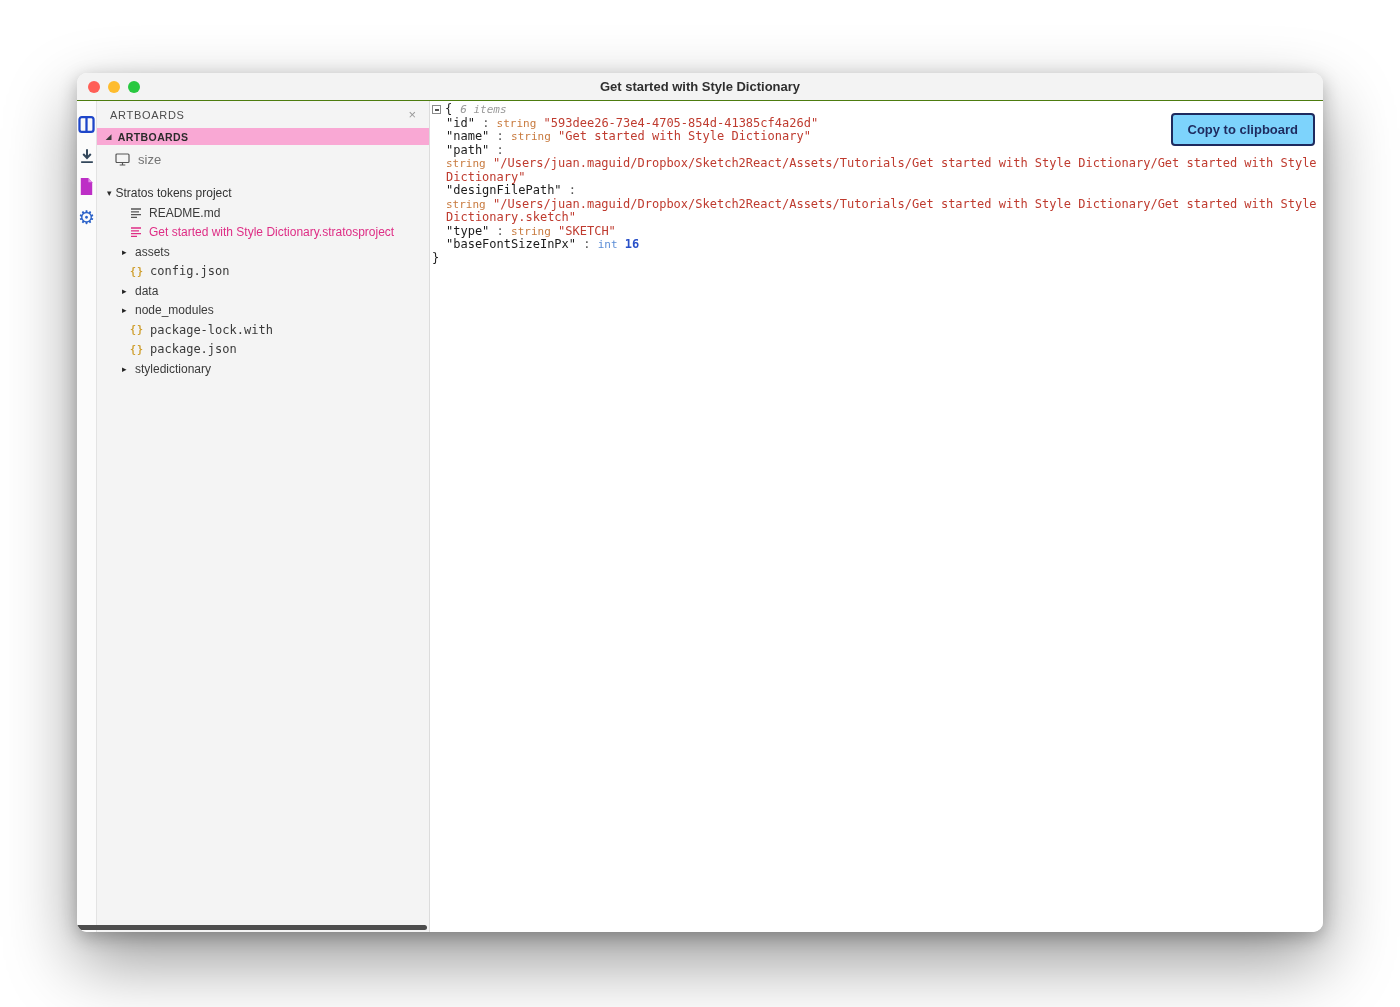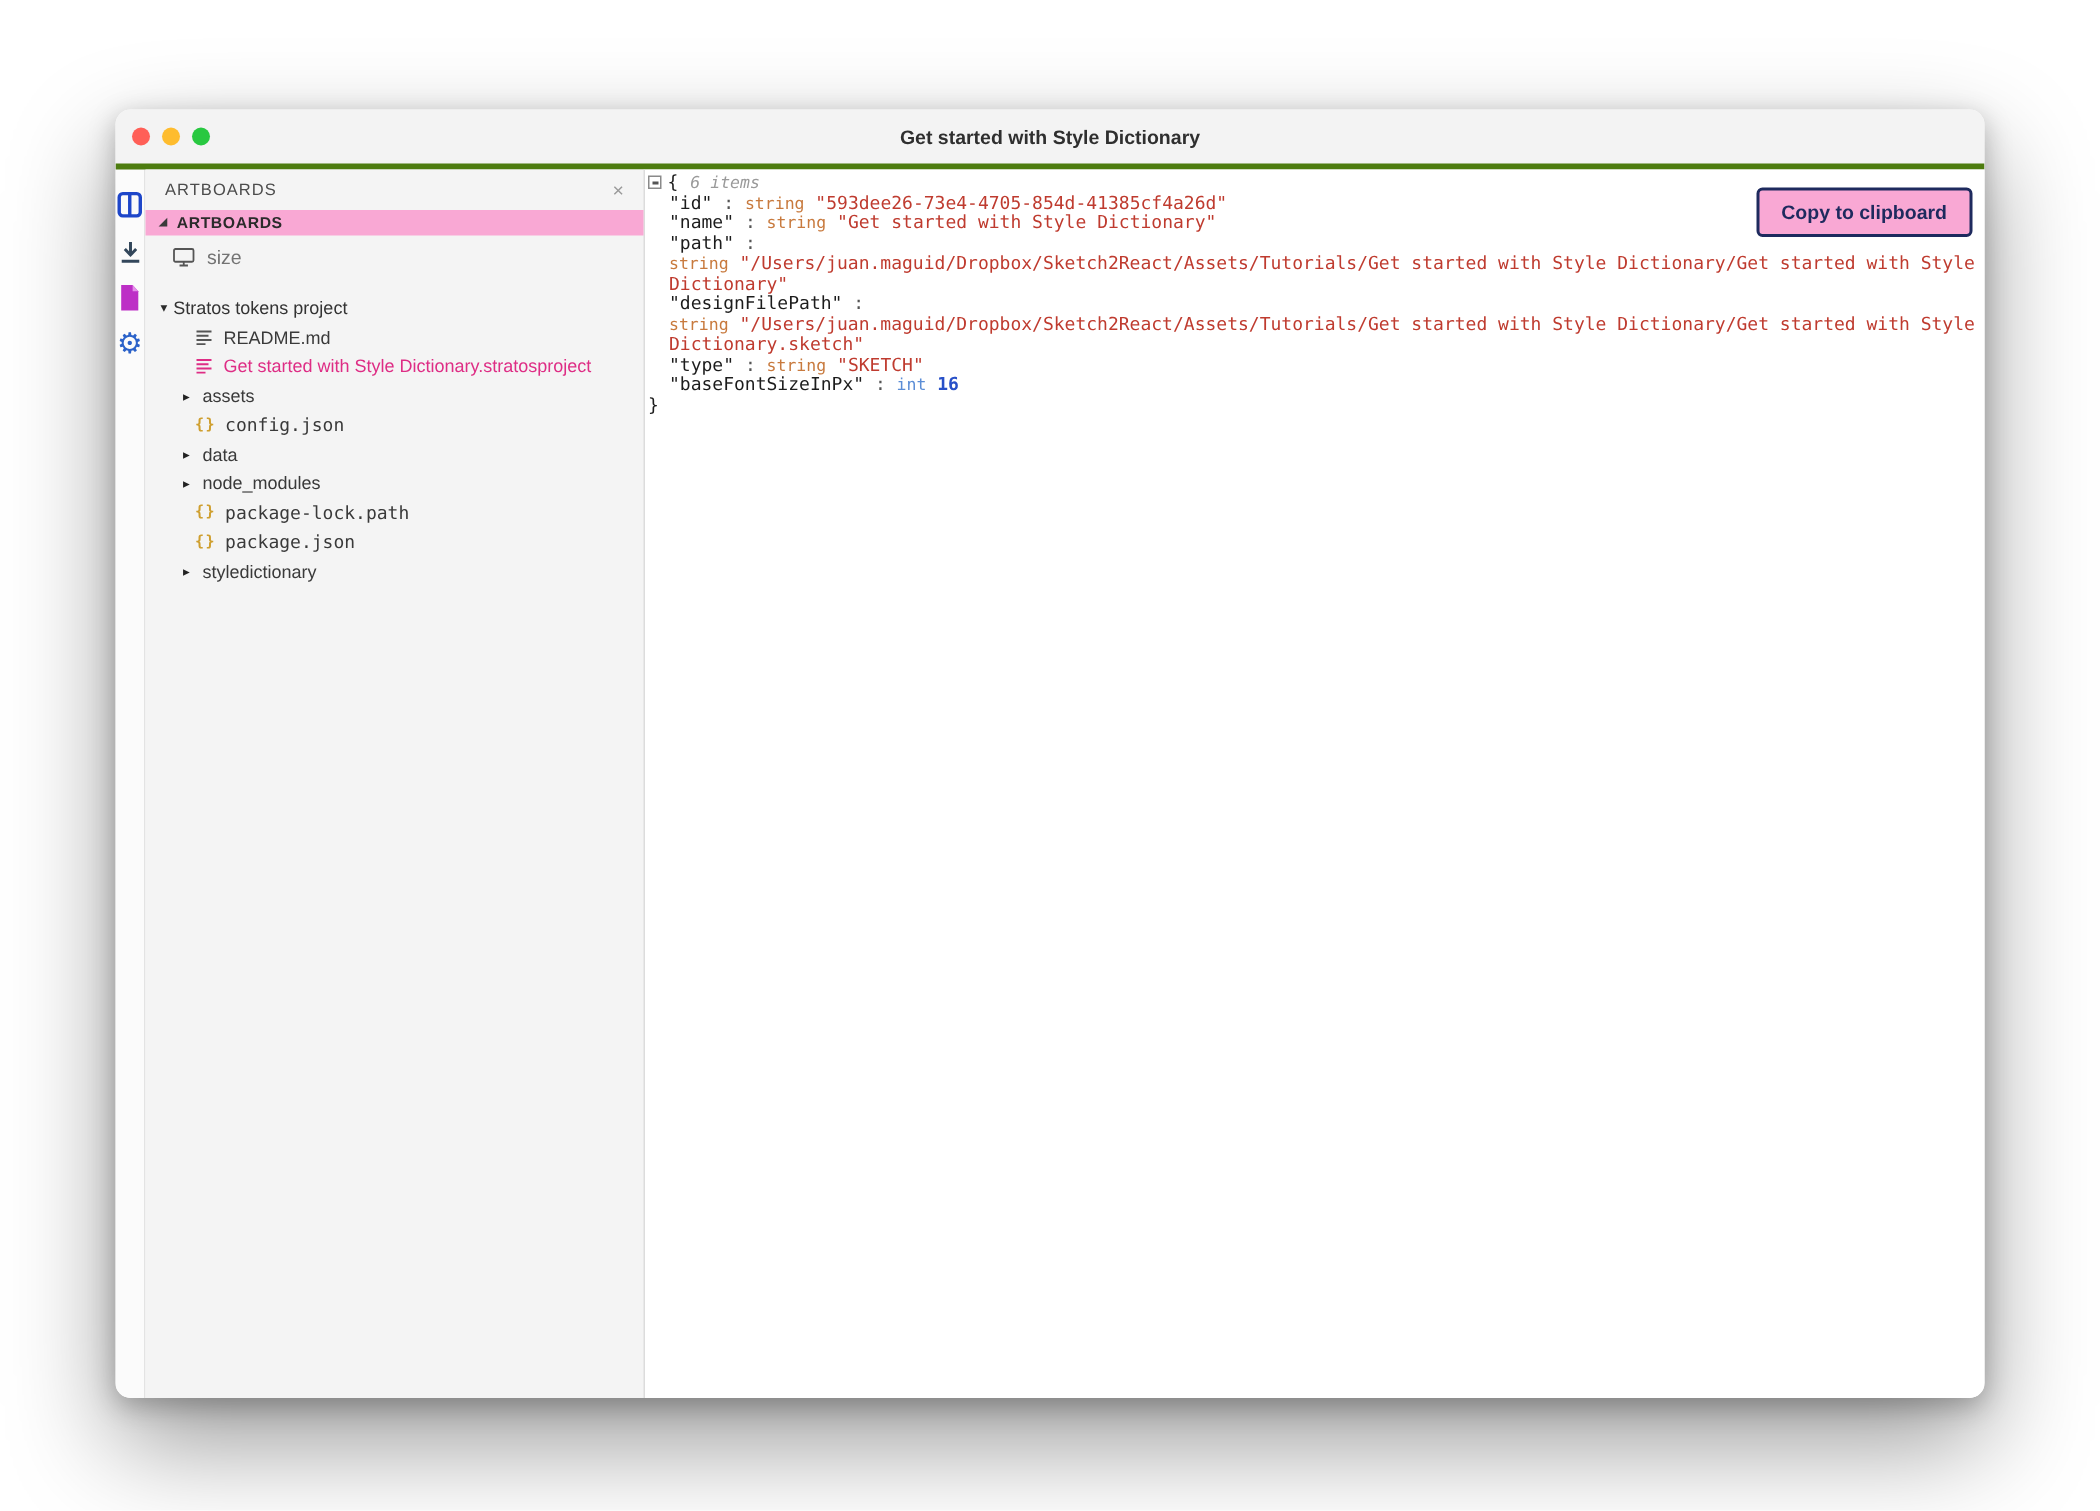--- a/index.html
+++ b/index.html
@@ -16,21 +16,21 @@
   }
 
   .window {
     position:absolute; left:77px; top:73px; width:1246px; height:859px;
     background:#fff; border-radius:10px; overflow:hidden;
     box-shadow:0 30px 70px rgba(0,0,0,.40), 0 5px 18px rgba(0,0,0,.25);
   }
 
   
   .titlebar {
-    position:relative; height:40px; background:#f3f3f3; border-bottom:4px solid #4d7c0f;
+    position:relative; height:28px; background:#f3f3f3; border-bottom:1px solid #4d7c0f;
     display:flex; align-items:center; justify-content:center;
   }
   .wtitle { font-size:13px; font-weight:700; color:#2f2f2f; }
   .traffic { position:absolute; left:11px; top:0; height:100%; display:flex; align-items:center; gap:8px; }
   .dot { width:12px; height:12px; border-radius:50%; display:inline-block; }
   .dot.red    { background:#ff5f57; }
   .dot.yellow { background:#febc2e; }
   .dot.green  { background:#28c840; }
 
   .wbody { display:flex; height:calc(100% - 28px); }
@@ -75,21 +75,21 @@
   .lines-ic { margin-right:7px; color:#555; display:flex; }
   .braces-ic { color:var(--json-icon,#cf9f2f); font-family:"DejaVu Sans Mono", monospace; font-size:10px; font-weight:700; margin-right:6px; letter-spacing:1px; }
   .tree-row.selected, .tree-row.selected .lines-ic { color:var(--accent-selected,#de2d85); }
   .tree-label { white-space:nowrap; }
 
   .hscroll { position:absolute; left:-42px; bottom:2px; width:372px; height:5px; background:#4d4d4d; border-radius:3px; }
 
   
   .main { flex:1; background:#ffffff; position:relative; padding:2px 0 0 2px; }
   .copy-btn {
-    position:absolute; top:12px; right:17px; background:#f9a8d4;
+    position:absolute; top:12px; right:17px; background:#7dd3fc;
     border:2px solid var(--copy-button,#1e2a5e); color:var(--copy-button,#1e2a5e);
     border-radius:4px; font-family:"Liberation Sans", sans-serif;
     font-size:13px; font-weight:600; padding:7px 15px; cursor:pointer;
   }
 
   .json { font-family:"DejaVu Sans Mono", monospace; font-size:12px; width:900px; }
   .json-line { line-height:13.5px; margin:0 0; }
   .collapse-ic {
     display:inline-block; width:9px; height:9px; border:1px solid #8a8a8a; position:relative;
     vertical-align:middle; margin-right:4px; cursor:pointer; background:#fff;
@@ -201,21 +201,21 @@
               <div class="tree-row folder">
                 <span class="tri">▸</span>
                 <span class="tree-label">data</span>
               </div>
               <div class="tree-row folder">
                 <span class="tri">▸</span>
                 <span class="tree-label">node_modules</span>
               </div>
               <div class="tree-row json">
                 <span class="braces-ic">{}</span>
-                <span class="tree-label">package-lock.path</span>
+                <span class="tree-label">package-lock.with</span>
               </div>
               <div class="tree-row json">
                 <span class="braces-ic">{}</span>
                 <span class="tree-label">package.json</span>
               </div>
               <div class="tree-row folder">
                 <span class="tri">▸</span>
                 <span class="tree-label">styledictionary</span>
               </div>
             </div>

